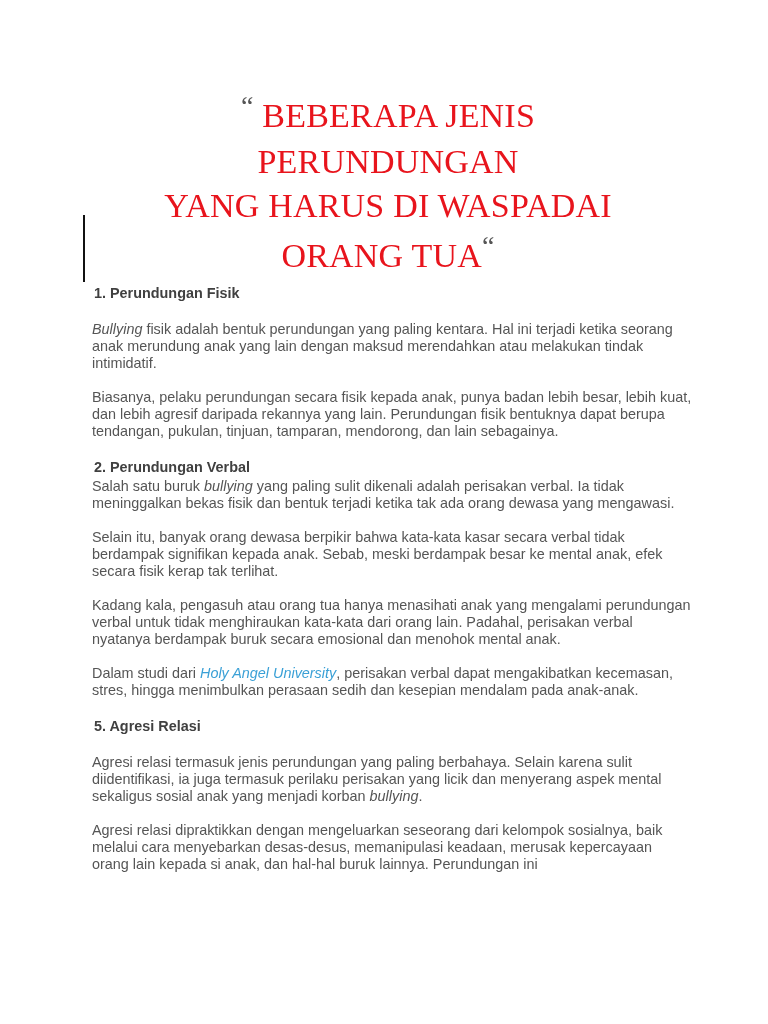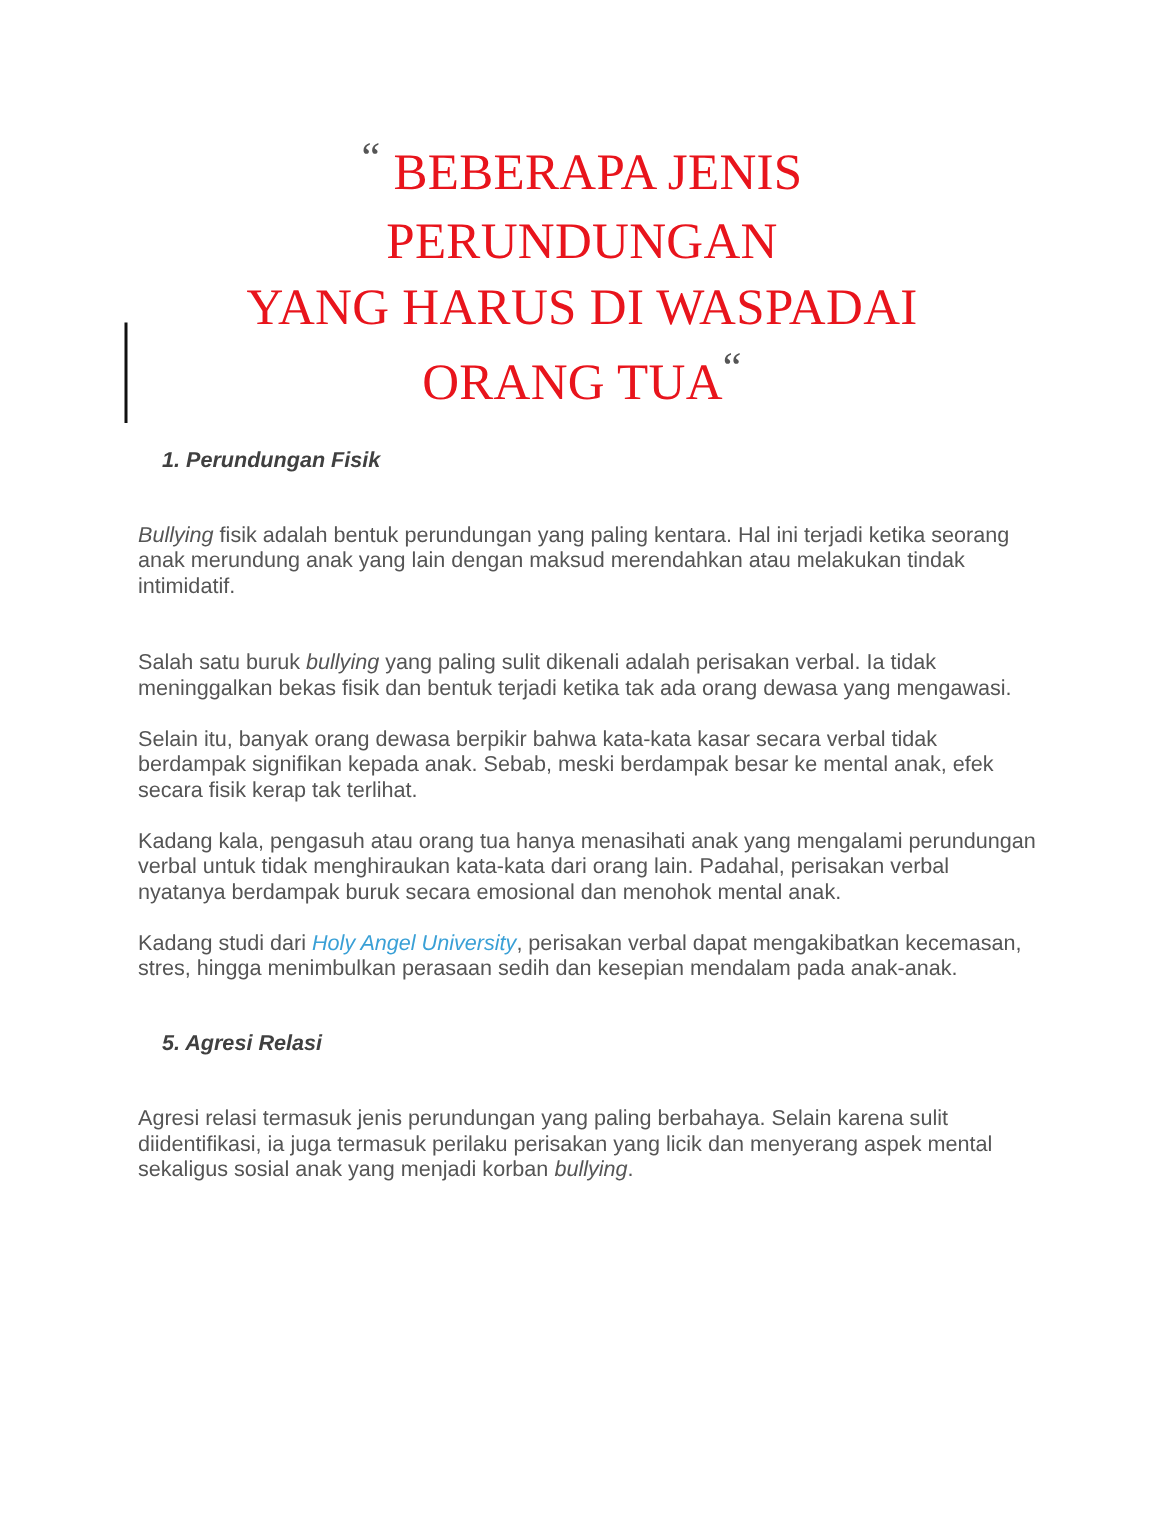--- a/index.html
+++ b/index.html
@@ -54,26 +54,25 @@
       position: absolute;
       left: 92px;
       top: 283px;
       width: 600px;
       font-family: "Liberation Sans", "DejaVu Sans", sans-serif;
       font-size: 14.4px;
       line-height: 17px;
       color: #555555;
     }
     .content h3 {
-      margin: 16px;
+      margin: 2px;
       font-size: 14.4px;
       line-height: 17px;
       font-weight: bold;
       color: #404040;
-      font-style: italic;
     }
     .content p {
       margin: 0;
     }
     .gap { height: 17px; }
     .em { font-style: italic; margin-top: 20px; }
     .link { color: #3aa0d6; font-style: italic; }
   </style>
 </head>
 <body>
@@ -88,30 +87,33 @@
     <span class="line">YANG HARUS DI WASPADAI</span>
     <span class="line line4"><span>ORANG TUA</span><span class="quote-mark">“</span></span>
   </div>
 
   <div class="content">
 
     <h3>1. Perundungan Fisik</h3>
     <div class="gap"></div>
     <p><span class="em">Bullying</span><span> fisik adalah bentuk perundungan yang paling kentara. Hal ini terjadi ketika seorang anak merundung anak yang lain dengan maksud merendahkan atau melakukan tindak intimidatif.</span></p>
     <div class="gap"></div>
+    <p>Biasanya, pelaku perundungan secara fisik kepada anak, punya badan lebih besar, lebih kuat, dan lebih agresif daripada rekannya yang lain. Perundungan fisik bentuknya dapat berupa tendangan, pukulan, tinjuan, tamparan, mendorong, dan lain sebagainya.</p>
     <div class="gap"></div>
 
+    <h3>2. Perundungan Verbal</h3>
     <p><span>Salah satu buruk </span><span class="em">bullying</span><span> yang paling sulit dikenali adalah perisakan verbal. Ia tidak meninggalkan bekas fisik dan bentuk terjadi ketika tak ada orang dewasa yang mengawasi.</span></p>
     <div class="gap"></div>
     <p>Selain itu, banyak orang dewasa berpikir bahwa kata-kata kasar secara verbal tidak berdampak signifikan kepada anak. Sebab, meski berdampak besar ke mental anak, efek secara fisik kerap tak terlihat.</p>
     <div class="gap"></div>
     <p>Kadang kala, pengasuh atau orang tua hanya menasihati anak yang mengalami perundungan verbal untuk tidak menghiraukan kata-kata dari orang lain. Padahal, perisakan verbal nyatanya berdampak buruk secara emosional dan menohok mental anak.</p>
     <div class="gap"></div>
-    <p><span>Kadang studi dari </span><a class="link">Holy Angel University</a><span>, perisakan verbal dapat mengakibatkan kecemasan, stres, hingga menimbulkan perasaan sedih dan kesepian mendalam pada anak-anak.</span></p>
+    <p><span>Dalam studi dari </span><a class="link">Holy Angel University</a><span>, perisakan verbal dapat mengakibatkan kecemasan, stres, hingga menimbulkan perasaan sedih dan kesepian mendalam pada anak-anak.</span></p>
     <div class="gap"></div>
 
     <h3>5. Agresi Relasi</h3>
     <div class="gap"></div>
     <p><span>Agresi relasi termasuk jenis perundungan yang paling berbahaya. Selain karena sulit diidentifikasi, ia juga termasuk perilaku perisakan yang licik dan menyerang aspek mental sekaligus sosial anak yang menjadi korban </span><span class="em">bullying</span><span>.</span></p>
     <div class="gap"></div>
+    <p>Agresi relasi dipraktikkan dengan mengeluarkan seseorang dari kelompok sosialnya, baik melalui cara menyebarkan desas-desus, memanipulasi keadaan, merusak kepercayaan orang lain kepada si anak, dan hal-hal buruk lainnya. Perundungan ini</p>
 
   </div>
 </div>
 
 </body></html>

